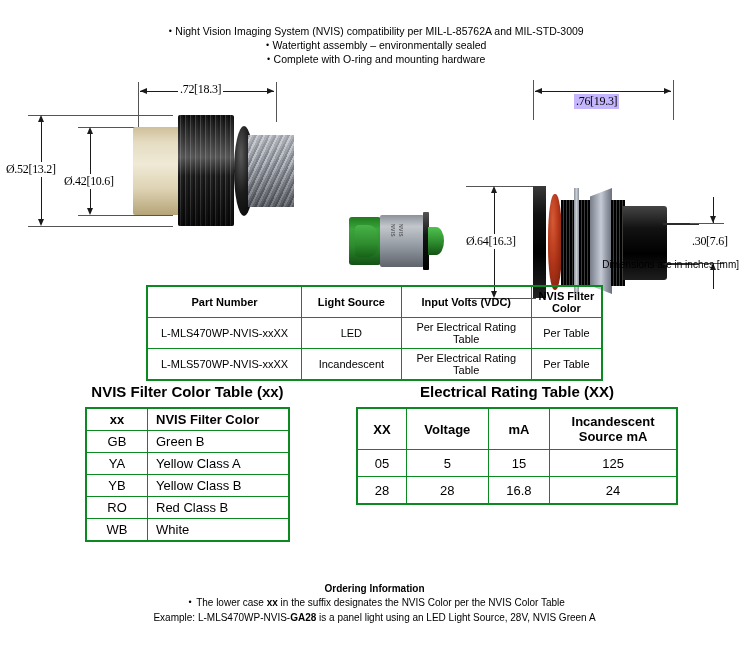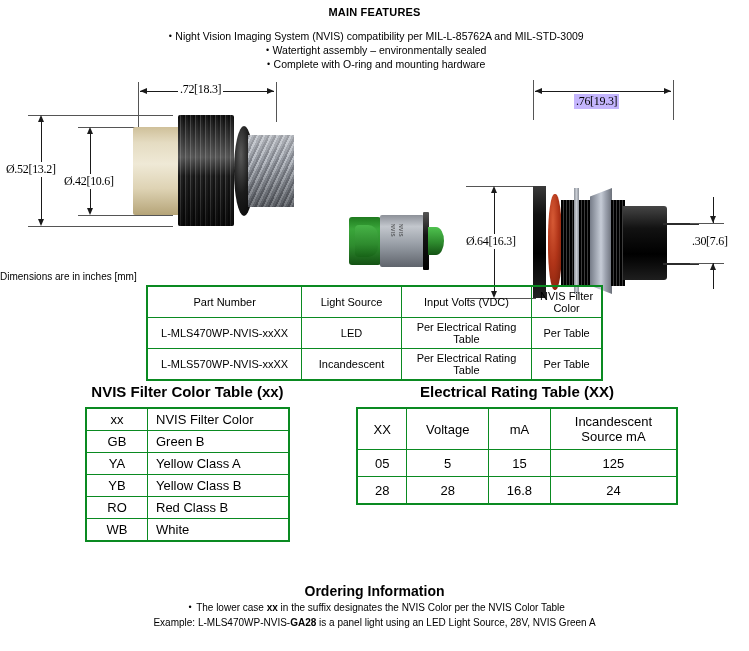--- a/index.html
+++ b/index.html
@@ -4,21 +4,21 @@
 <style>
   html,body{margin:0;padding:0;}
   body{
     width:749px;height:651px;background:#ffffff;
     font-family:"Liberation Sans", sans-serif;
     color:#000;position:relative;overflow:hidden;
   }
   
   #features{position:absolute;left:0;top:6px;width:749px;text-align:center;}
   #features .title{font-size:11px;font-weight:bold;letter-spacing:.2px;}
-  #features ul{list-style:none;margin:11px 0 0 0;padding:0;}
+  #features ul{list-style:none;margin:18px 0 0 0;padding:0;}
   #features li{font-size:10.5px;line-height:14px;position:relative;display:block;}
   #features li .bul{display:inline-block;width:10px;text-align:center;
      font-size:9px;vertical-align:1px;}
   #features li.b1{padding-left:0;}
   
   #drawings{position:absolute;left:0;top:70px;width:749px;height:185px;}
   .dim-txt{position:absolute;font-family:"Liberation Serif", serif;font-size:12px;
      white-space:nowrap;letter-spacing:-.3px;}
   .hline{position:absolute;background:#1a1a1a;height:1px;}
   .vline{position:absolute;background:#1a1a1a;width:1px;}
@@ -57,58 +57,57 @@
       border-radius:46%;}
   .hexnut{background:linear-gradient(to right,#767c88 0%,#aeb4bf 35%,#c6ccd6 50%,
       #9aa0ac 72%,#6b7079 100%);}
   .blk-barrel{background:linear-gradient(to bottom,#454545 0%,#121212 30%,#000 65%,#1e1e1e 100%);
       border-radius:0 3px 3px 0;}
   .pin{background:#2b2b2b;height:2px;position:absolute;}
   .vtxt{position:absolute;font-size:5px;color:#2a2a2a;
       transform:rotate(90deg);transform-origin:left top;white-space:nowrap;
       font-family:"Liberation Sans",sans-serif;letter-spacing:.3px;}
   
-  #dimcaption{position:absolute;left:0;top:259px;width:739px;text-align:left;
-     font-size:10px;margin-top:12px;}
+  #dimcaption{position:absolute;left:0;top:259px;width:739px;text-align:right;
+     font-size:10px;}
   
   table{border-collapse:collapse;}
   .gtbl{border:2px solid #0a8a21;}
   .gtbl td,.gtbl th{border:1px solid #0a8a21;text-align:center;
      font-size:11px;padding:2px 4px;font-family:"Liberation Sans",sans-serif;}
-  .gtbl th{font-weight:normal;}
+  .gtbl th{font-weight:bold;}
   #maintbl{position:absolute;left:146px;top:285px;width:457px;}
   #maintbl th{height:26px;}
   #maintbl td{height:26px;}
   .tsec-title{font-size:15px;font-weight:bold;text-align:center;}
   #nvisWrap{position:absolute;left:60px;top:383px;width:255px;}
   #nvisTbl{margin:7px auto 0 auto;width:205px;}
   #nvisTbl th,#nvisTbl td{font-size:13px;padding:1px 4px;height:19px;}
   #nvisTbl td.k{width:52px;text-align:center;}
   #nvisTbl td.v{text-align:left;padding-left:8px;}
   #nvisTbl th.kh{width:52px;}
   #nvisTbl th.vh{text-align:left;padding-left:8px;}
   #elecWrap{position:absolute;left:352px;top:383px;width:330px;}
   #elecTbl{margin:7px auto 0 auto;width:322px;}
   #elecTbl th{font-size:13px;height:36px;}
   #elecTbl td{font-size:13px;height:22px;}
   
   #ordering{position:absolute;left:0;top:583px;width:749px;text-align:center;}
-  #ordering .otitle{font-size:14px;font-weight:bold;}
+  #ordering .otitle{font-size:10px;font-weight:bold;}
   #ordering ul{list-style:none;margin:2px 0 0 0;padding:0;}
   #ordering li{font-size:10px;line-height:13.5px;}
   #ordering li .bul{display:inline-block;width:12px;text-align:center;font-size:9px;
      vertical-align:1px;}
   #ordering .example{font-size:10px;line-height:13.5px;margin-top:1px;}
   b.tight{font-weight:bold;}
 </style>
 </head>
 <body>
 
 <div id="features">
-  <div class="title">MAIN FEATURES</div>
   <ul>
     <li class="b1"><span class="bul">•</span><span>Night Vision Imaging System (NVIS) compatibility per MIL-L-85762A and MIL-STD-3009</span></li>
     <li><span class="bul">•</span><span>Watertight assembly – environmentally sealed</span></li>
     <li><span class="bul">•</span><span>Complete with O-ring and mounting hardware</span></li>
   </ul>
 </div>
 
 <div id="drawings">
 
   <div>

